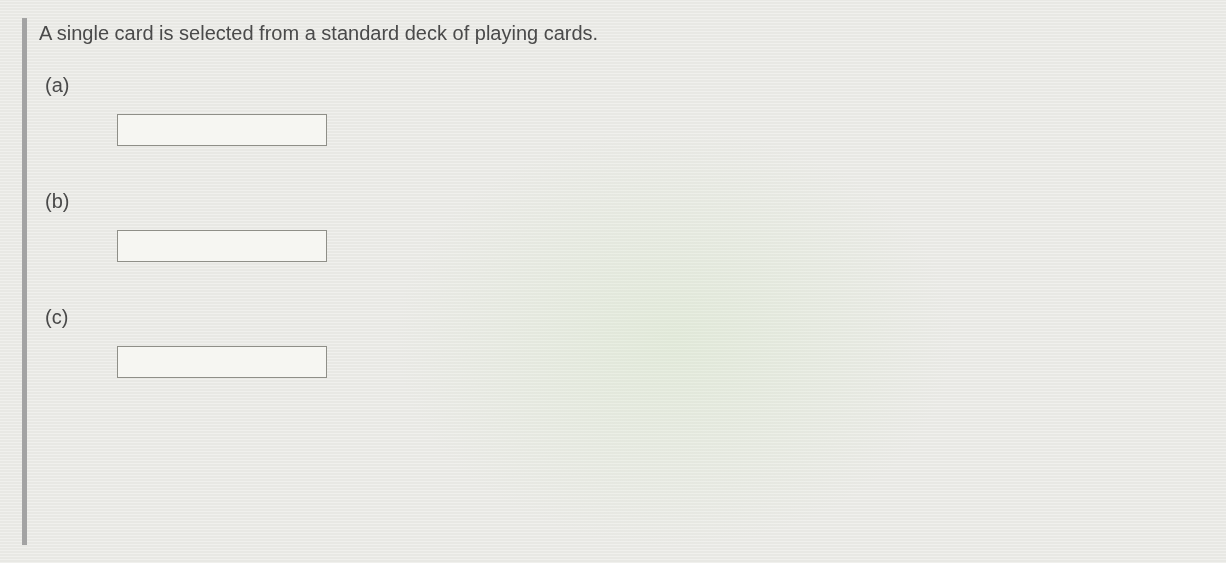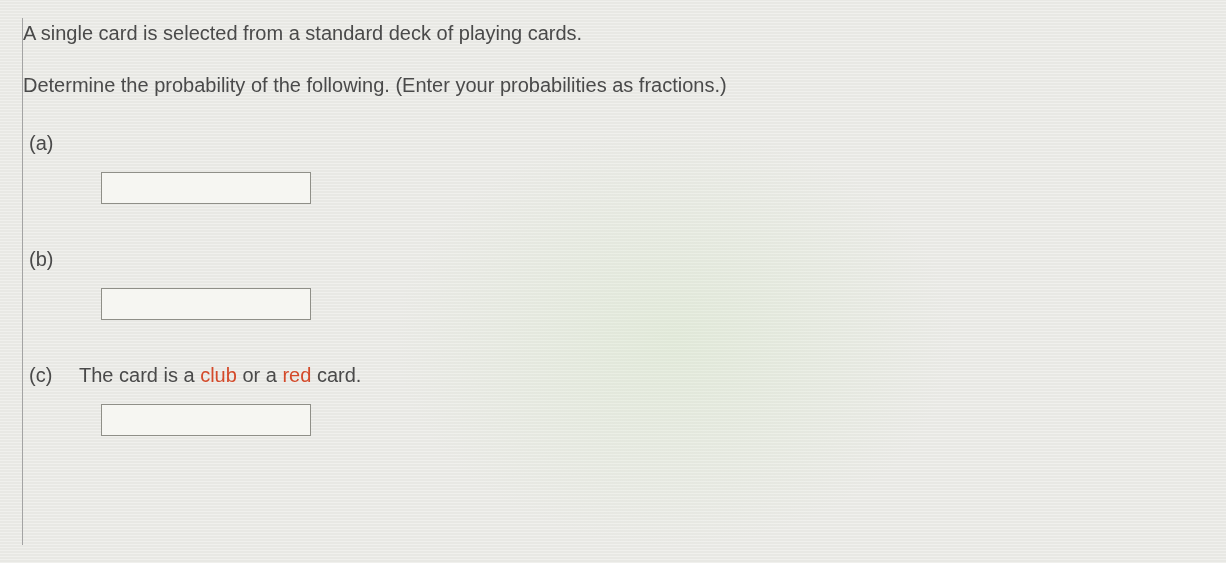--- a/index.html
+++ b/index.html
@@ -10,21 +10,22 @@
       radial-gradient(ellipse 400px 300px at 55% 60%, rgba(200,230,180,0.25) 0%, transparent 70%),
       repeating-linear-gradient(0deg, rgba(255,255,255,0.35) 0px, rgba(255,255,255,0.35) 1px, transparent 1px, transparent 3px);
     width: 1226px;
     height: 563px;
     padding: 18px 22px;
     color: #4a4a4a;
     font-size: 20px;
     line-height: 1.5;
   }
   .container {
-    border-left: 1px solid #a3a3a3;
+    border-left: 5px solid #a3a3a3;
+    padding-left: 12px;
     height: 100%;
   }
   .intro { margin-bottom: 22px; }
   .instructions { margin-bottom: 28px; }
   .part {
     display: flex;
     align-items: flex-start;
     gap: 10px;
     margin-bottom: 8px;
     margin-left: 6px;
@@ -43,32 +44,28 @@
     margin: 6px 0 40px 78px;
     font-size: 18px;
     padding: 2px 6px;
   }
 </style>
 </head>
 <body>
 
 <div class="container">
   <p class="intro">A single card is selected from a standard deck of playing cards.</p>
-  <p class="instructions">Determine the probability of the following. (Enter your probabilities as fractions.)</p>
 
   <div class="part">
     <span class="part-label">(a)</span>
   </div>
   <input type="text" class="answer-box" value="" style="">
 
   <div class="part">
     <span class="part-label">(b)</span>
   </div>
   <input type="text" class="answer-box" value="" style="">
 
   <div class="part">
     <span class="part-label">(c)</span>
-    <span class="part-text">
-      <span>The card is a </span><span class="hl">club</span><span> or a </span><span class="hl">red</span><span> card.</span>
-    </span>
   </div>
   <input type="text" class="answer-box" value="" style="">
 </div>
 
 </body></html>

